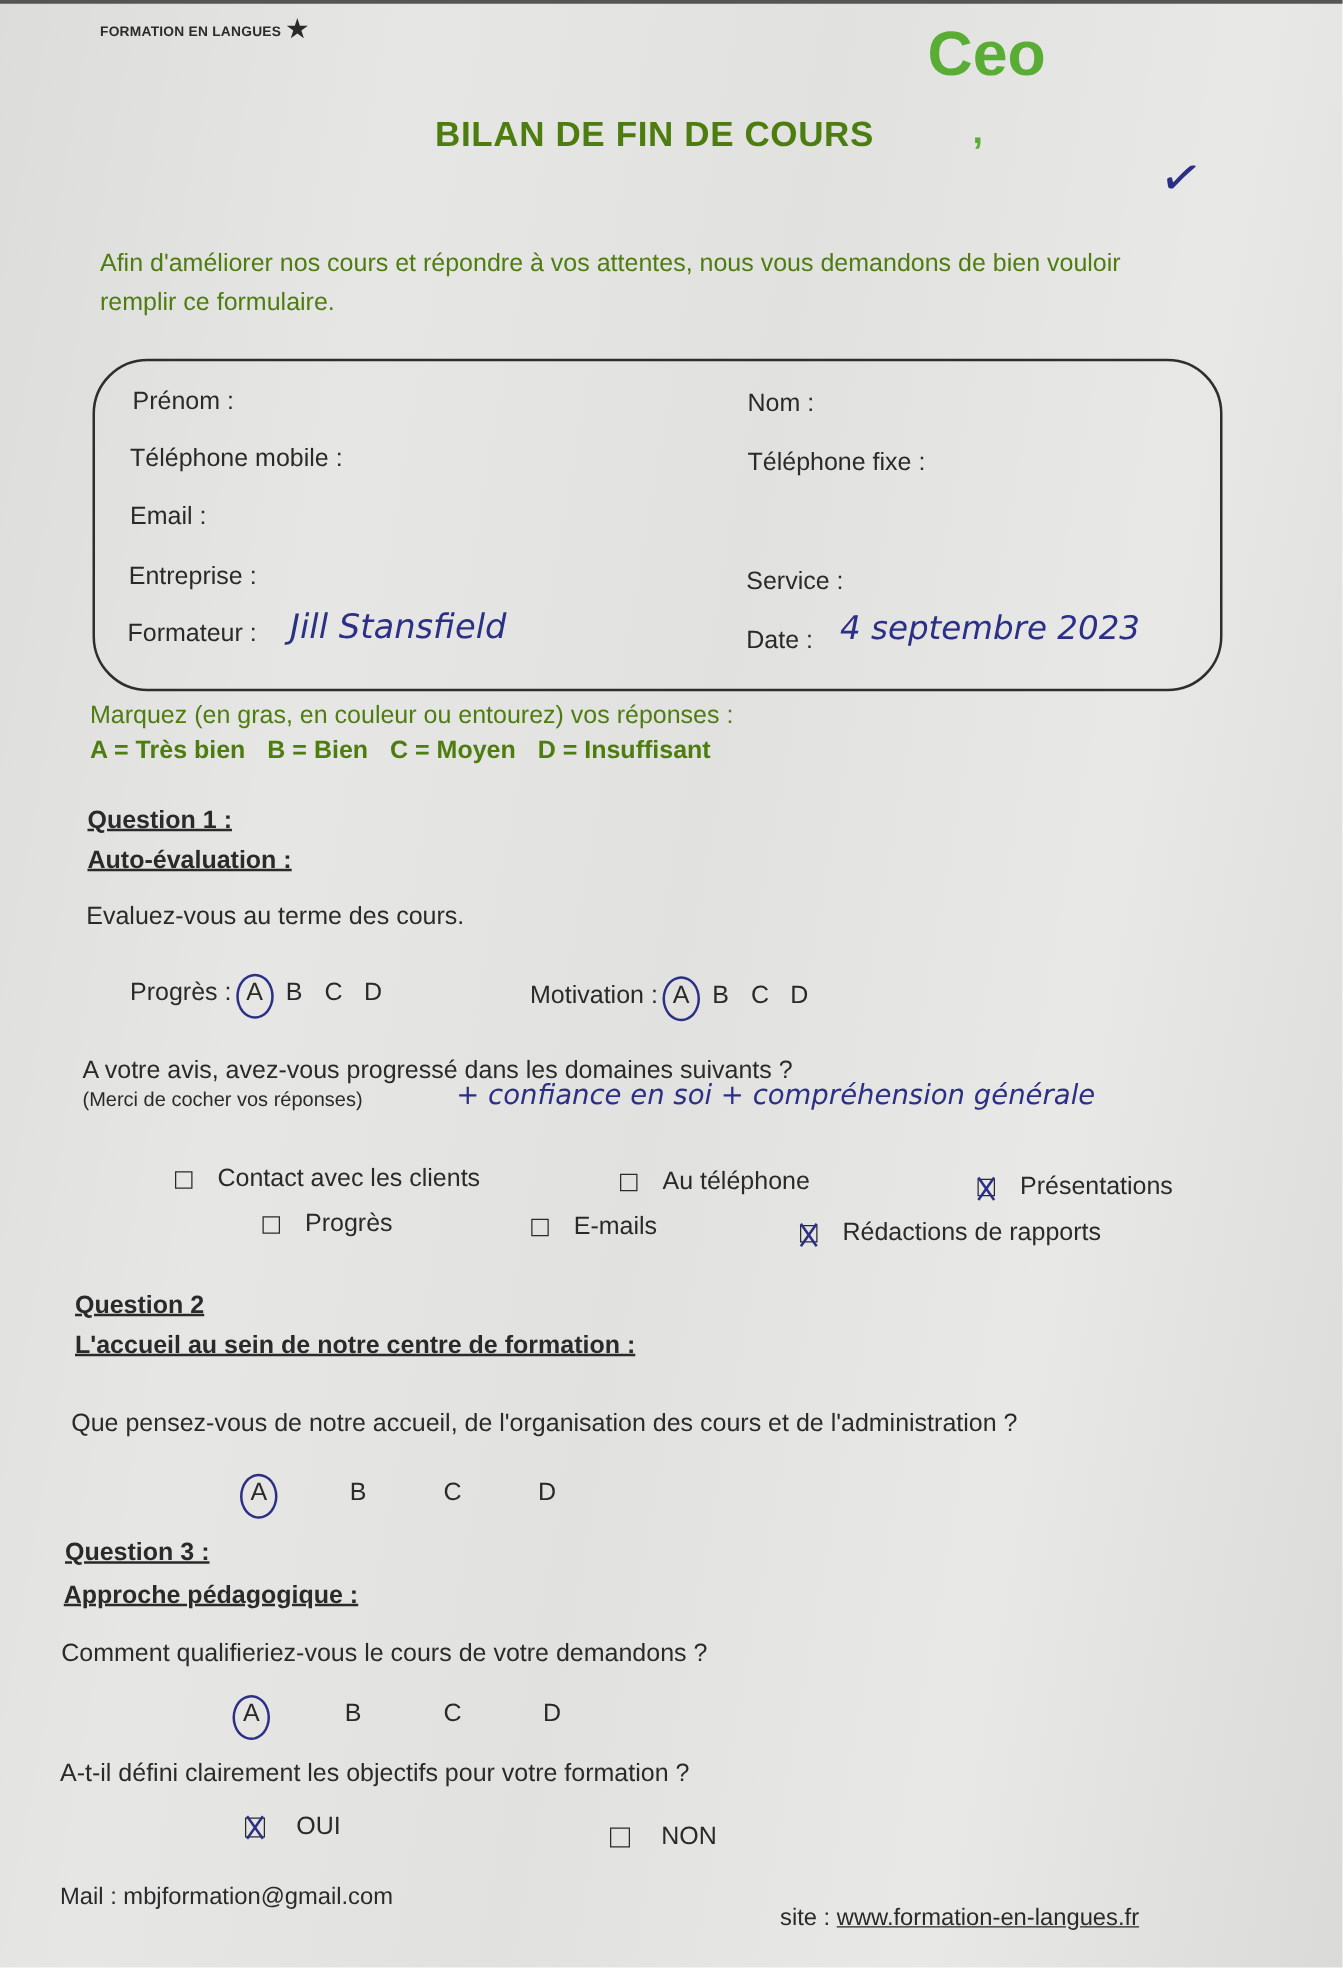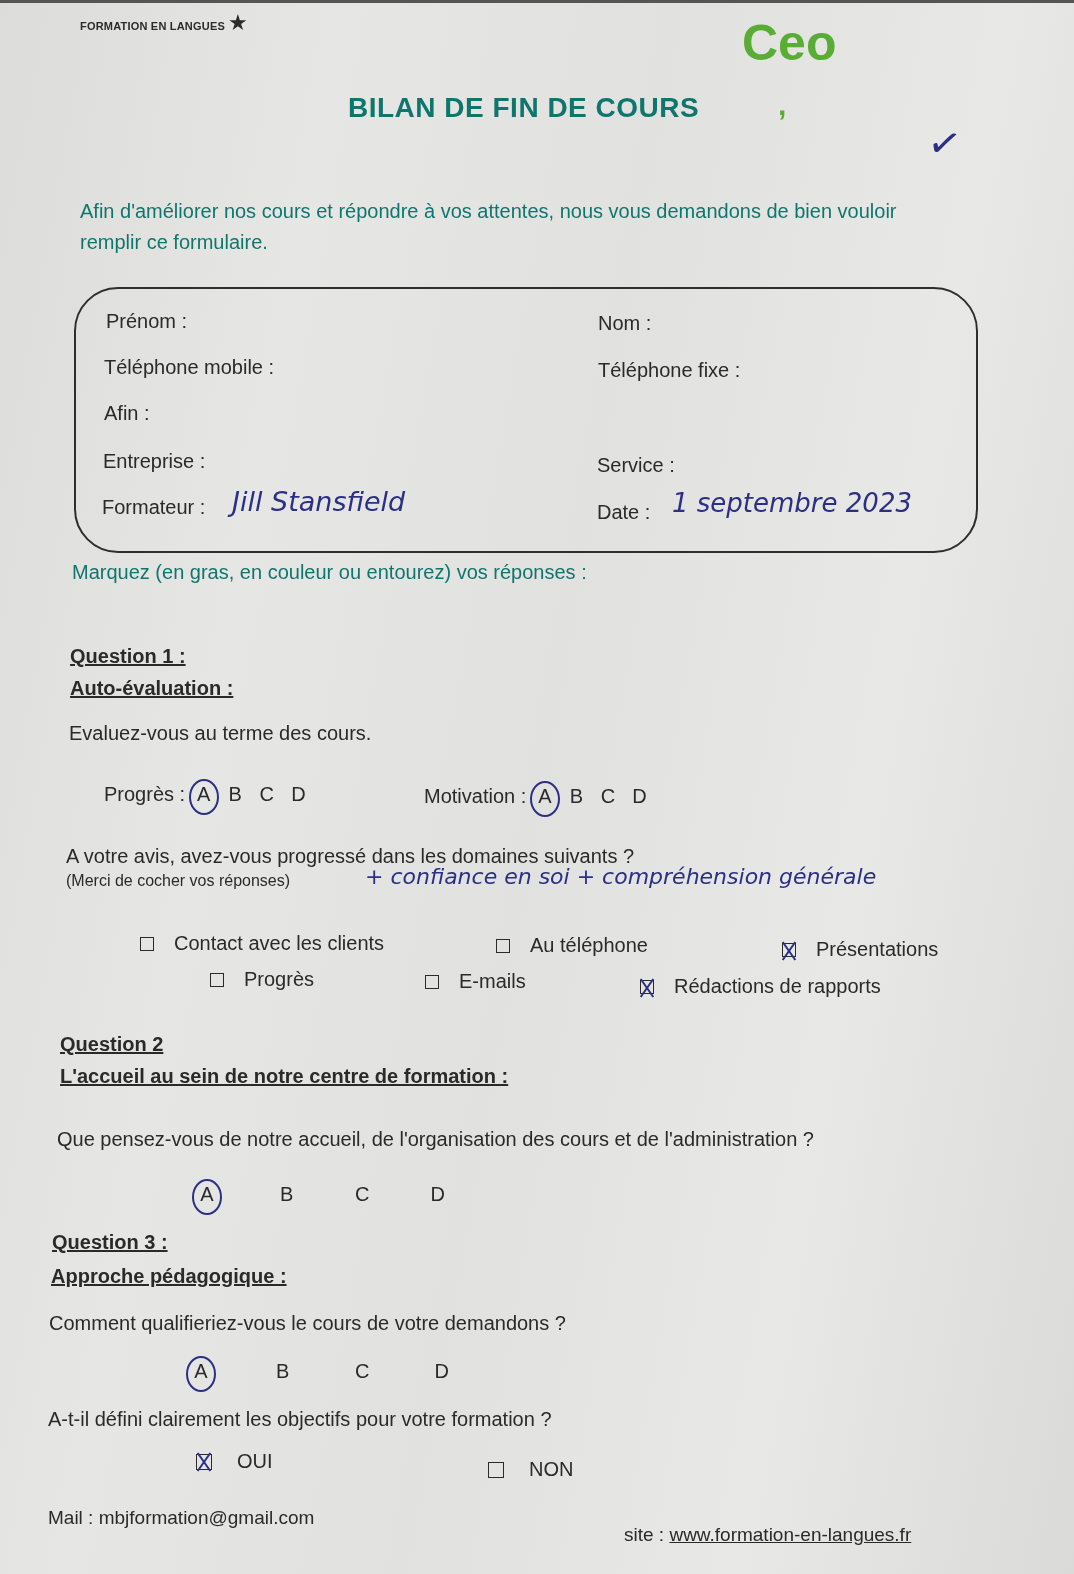--- a/index.html
+++ b/index.html
@@ -4,21 +4,21 @@
 <style>
   html, body { margin: 0; padding: 0; }
   body {
     width: 1074px; height: 1574px; overflow: hidden;
     background: linear-gradient(100deg, #dcdcda 0%, #e6e6e4 25%, #e1e1df 50%, #e8e8e6 75%, #dadad8 100%);
     font-family: "Liberation Sans", sans-serif;
     color: #2a2a2a;
     position: relative;
   }
   .abs { position: absolute; }
-  .printed { font-family: "Liberation Sans", sans-serif; color: #0f766e; }
+  .printed { font-family: "Liberation Sans", sans-serif; color: #4d7c0f; }
   .hand { font-family: "DejaVu Sans", sans-serif; font-style: italic; color: #2b2f86; }
   .green { color: #5aad34; }
   .top-line { left: 0; top: 0; width: 1074px; height: 3px; background: #555; }
 
   .logo { left: 80px; top: 16px; }
   .logo-mark { font-size: 56px; font-weight: bold; letter-spacing: 2px; color: #2b2b2b; line-height: 56px; }
   .logo-star { position: absolute; left: 148px; top: -6px; font-size: 22px; color: #2b2b2b; }
   .logo-sub { font-size: 11px; font-weight: bold; color: #2b2b2b; margin-top: 4px; letter-spacing: 0.2px; }
 
   .title { left: 348px; top: 92px; font-size: 28px; font-weight: bold; letter-spacing: 0.5px; }
@@ -83,35 +83,41 @@
 <div class="abs field-label" style="left:106px;top:310px;">Prénom :</div>
 <div class="abs field-value hand" style="left:200px;top:302px;width:260px;height:30px;"></div>
 <div class="abs field-label" style="left:598px;top:312px;">Nom :</div>
 <div class="abs field-value hand" style="left:665px;top:304px;width:280px;height:30px;"></div>
 
 <div class="abs field-label" style="left:104px;top:356px;">Téléphone mobile :</div>
 <div class="abs field-value hand" style="left:300px;top:348px;width:200px;height:30px;"></div>
 <div class="abs field-label" style="left:598px;top:359px;">Téléphone fixe :</div>
 <div class="abs field-value hand" style="left:765px;top:350px;width:190px;height:30px;"></div>
 
-<div class="abs field-label" style="left:104px;top:402px;">Afin :</div>
+<div class="abs field-label" style="left:104px;top:402px;">Email :</div>
 <div class="abs field-value hand" style="left:175px;top:394px;width:300px;height:30px;"></div>
 
 <div class="abs field-label" style="left:103px;top:450px;">Entreprise :</div>
 <div class="abs field-value hand" style="left:225px;top:442px;width:280px;height:30px;"></div>
 <div class="abs field-label" style="left:597px;top:454px;">Service :</div>
 <div class="abs field-value hand" style="left:688px;top:446px;width:260px;height:30px;"></div>
 
 <div class="abs field-label" style="left:102px;top:496px;">Formateur :</div>
 <div class="abs field-value hand" style="left:232px;top:486px;font-size:27px;">Jill Stansfield</div>
 <div class="abs field-label" style="left:597px;top:501px;">Date :</div>
-<div class="abs field-value hand" style="left:672px;top:488px;font-size:26px;">1 septembre 2023</div>
+<div class="abs field-value hand" style="left:672px;top:488px;font-size:26px;">4 septembre 2023</div>
 
 <div class="abs instructions printed">
   <div>Marquez (en gras, en couleur ou entourez) vos réponses :</div>
+  <div class="legend">
+    <span>A = Très bien</span>
+    <span>B = Bien</span>
+    <span>C = Moyen</span>
+    <span>D = Insuffisant</span>
+  </div>
 </div>
 
 <div class="abs q-head" style="left:70px;top:640px;">Question 1 :</div>
 <div class="abs q-head" style="left:70px;top:672px;">Auto-évaluation :</div>
 <div class="abs q-text" style="left:69px;top:722px;">Evaluez-vous au terme des cours.</div>
 
 <div class="abs q-text" style="left:104px;top:783px;">
   <span>Progrès :</span>
   <span class="opt circled">A</span>
   <span class="opt">B</span>

